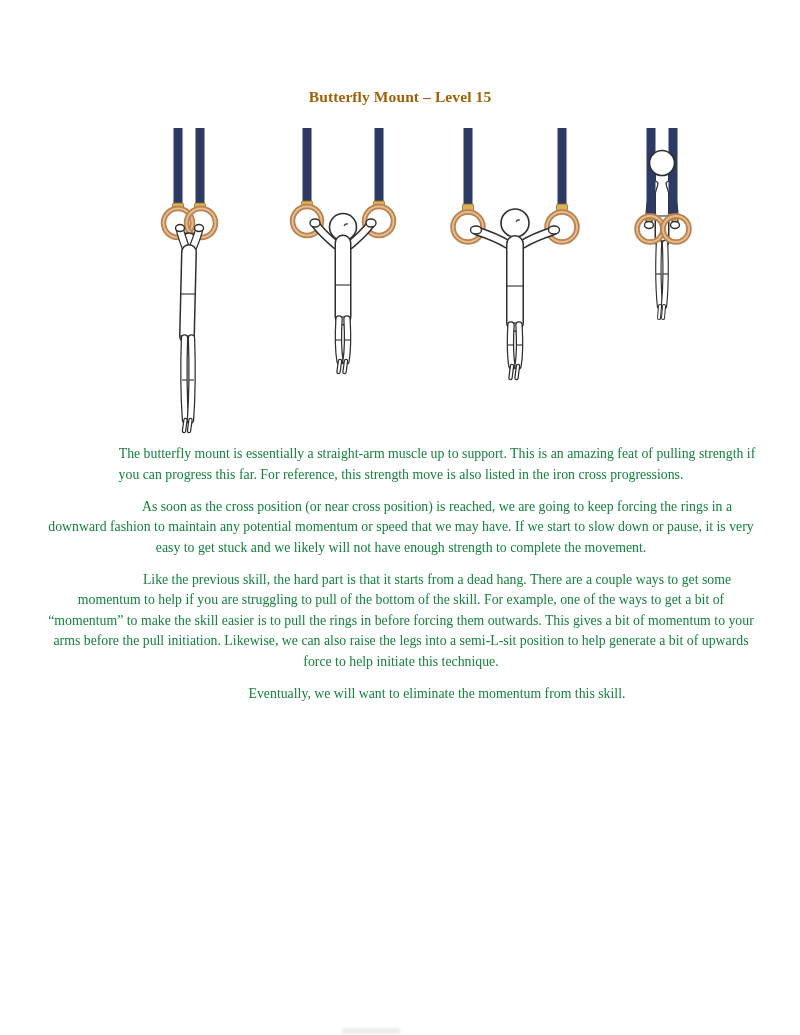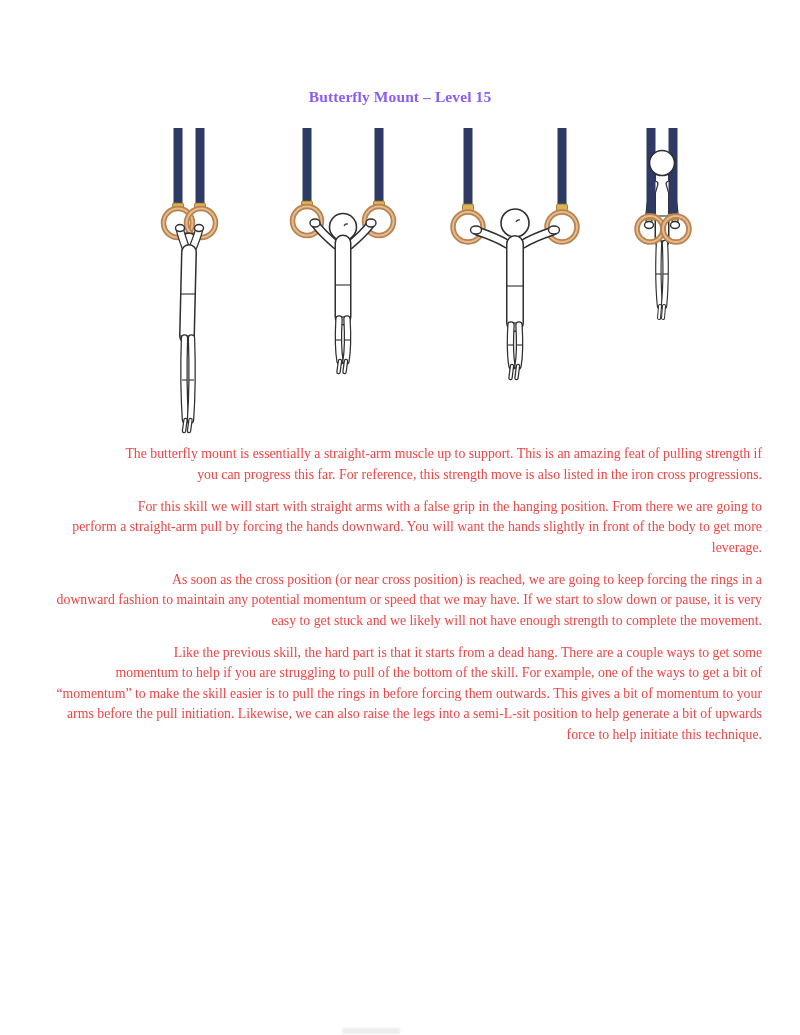--- a/index.html
+++ b/index.html
@@ -17,38 +17,38 @@
   }
   .doc-title {
     position: absolute;
     top: 88px;
     left: 0;
     width: 800px;
     text-align: center;
     font-weight: bold;
     font-size: 15.5px;
     letter-spacing: 0.1px;
-    color: #8b5cf6;
+    color: #a16207;
   }
   .illustration {
     position: absolute;
     left: 140px;
     top: 126px;
     width: 580px;
     height: 312px;
   }
   .content {
     position: absolute;
     top: 444px;
     left: 40px;
     width: 722px;
     font-size: 13.8px;
     line-height: 20.5px;
-    text-align: right;
-    color: #ef4444;
+    text-align: center;
+    color: #15803d;
   }
   .content p {
     margin: 0 0 11.5px 0;
     text-indent: 72px;
   }
   .footer-smudge {
     position: absolute;
     left: 342px;
     top: 1028px;
     width: 58px;
@@ -200,18 +200,18 @@
     <circle class="ringi" cx="510" cy="103" r="13"></circle>
     <circle class="ringo" cx="536" cy="103" r="13"></circle>
     <circle class="ringi" cx="536" cy="103" r="13"></circle>
     <ellipse class="hand" cx="509" cy="99" rx="4.5" ry="3.5"></ellipse>
     <ellipse class="hand" cx="535" cy="99" rx="4.5" ry="3.5"></ellipse>
   </g>
 </svg>
 
 <div class="content">
   <p>The butterfly mount is essentially a straight-arm muscle up to support. This is an amazing feat of pulling strength if you can progress this far. For reference, this strength move is also listed in the iron cross progressions.</p>
-  <p>For this skill we will start with straight arms with a false grip in the hanging position. From there we are going to perform a straight-arm pull by forcing the hands downward. You will want the hands slightly in front of the body to get more leverage.</p>
   <p>As soon as the cross position (or near cross position) is reached, we are going to keep forcing the rings in a downward fashion to maintain any potential momentum or speed that we may have. If we start to slow down or pause, it is very easy to get stuck and we likely will not have enough strength to complete the movement.</p>
   <p>Like the previous skill, the hard part is that it starts from a dead hang. There are a couple ways to get some momentum to help if you are struggling to pull of the bottom of the skill. For example, one of the ways to get a bit of “momentum” to make the skill easier is to pull the rings in before forcing them outwards. This gives a bit of momentum to your arms before the pull initiation. Likewise, we can also raise the legs into a semi-L-sit position to help generate a bit of upwards force to help initiate this technique.</p>
+  <p>Eventually, we will want to eliminate the momentum from this skill.</p>
 </div>
 
 <div class="footer-smudge"></div>
 
 </body></html>

